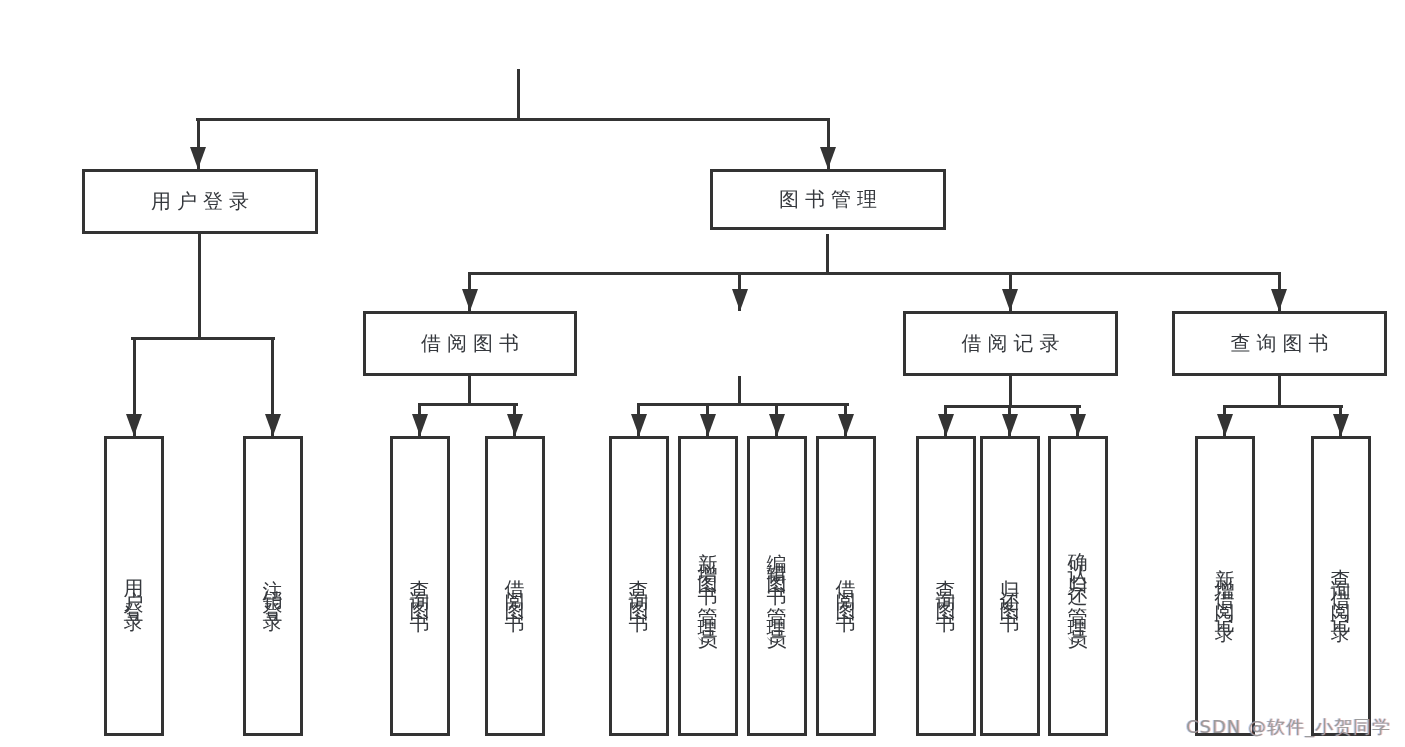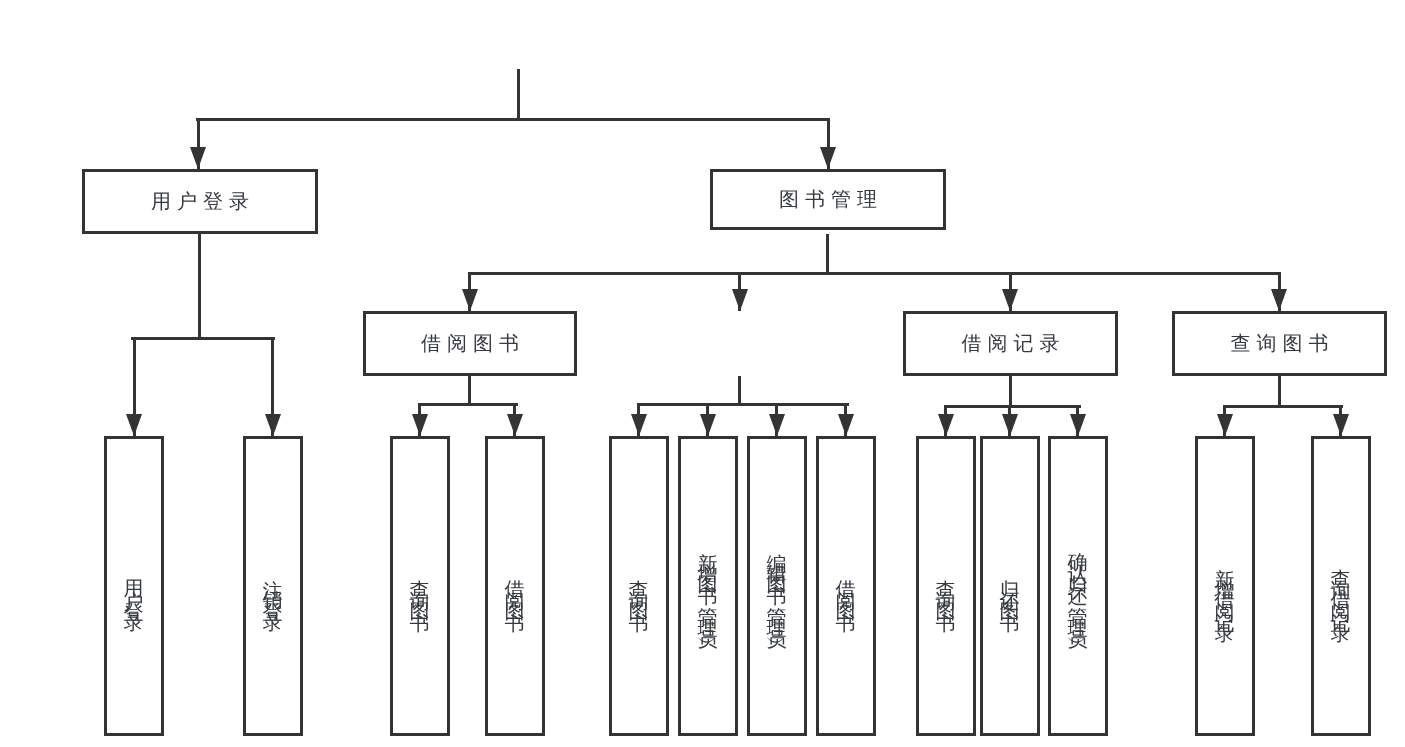--- a/index.html
+++ b/index.html
@@ -156,14 +156,15 @@
   <div class="vl" style="left:1076px;top:408px;height:28px"></div>
   <div class="ah" style="left:1070px;top:414px"></div>
 
   <div class="vl" style="left:1278px;top:376px;height:29px"></div>
   <div class="hl" style="left:1223px;top:405px;width:120px"></div>
   <div class="vl" style="left:1223px;top:408px;height:28px"></div>
   <div class="ah" style="left:1217px;top:414px"></div>
   <div class="vl" style="left:1339px;top:408px;height:28px"></div>
   <div class="ah" style="left:1333px;top:414px"></div>
 
+  <div class="watermark">CSDN @软件_小贺同学</div>
 
 </div>
 
 </body></html>

